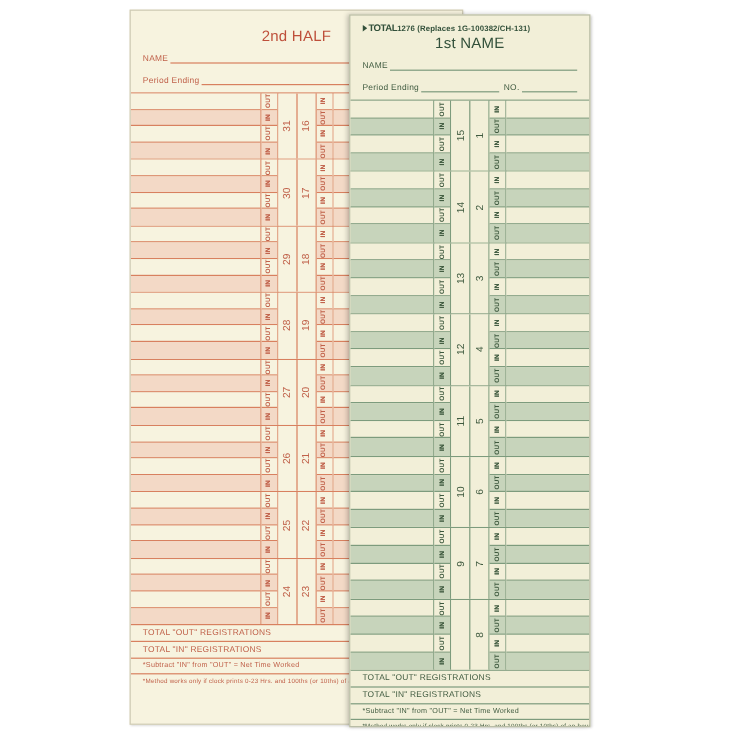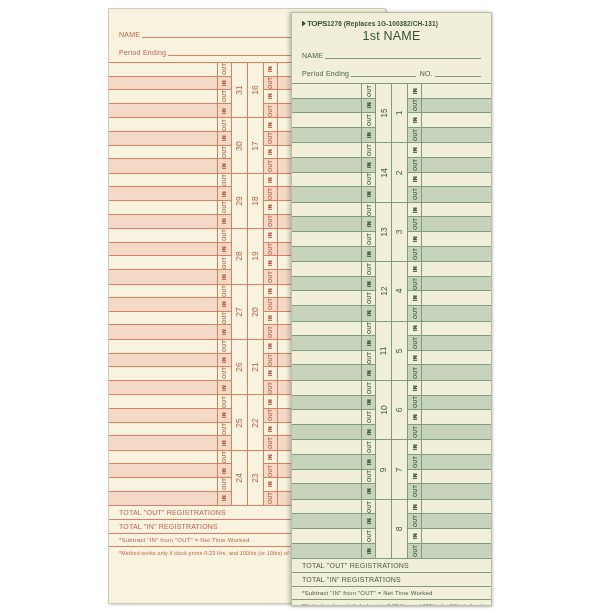--- a/index.html
+++ b/index.html
@@ -124,20 +124,21 @@
   .foot .fine{font-size:5.2px;border-bottom:none;}
 </style>
 </head>
 <body>
 
 <div class="stage">
 
   <div class="card pink" id="card-back">
     <div class="hdr">
       <div class="brandline">&nbsp;</div>
+      <div class="halftitle">2nd HALF</div>
       <div class="fieldrow" style="margin-top:7px;">
         <span class="lbl">NAME</span>
         <span class="ln"></span>
       </div>
       <div class="fieldrow" style="margin-top:9px;margin-bottom:6px;">
         <span class="lbl">Period Ending</span>
         <span class="ln"></span>
         <span class="lbl" style="padding-left:4px;">NO.</span>
         <span class="ln short"></span>
       </div>
@@ -532,21 +533,21 @@
       <div>TOTAL "OUT" REGISTRATIONS</div>
       <div>TOTAL "IN" REGISTRATIONS</div>
       <div class="note">*Subtract "IN" from "OUT" = Net Time Worked</div>
       <div class="fine">*Method works only if clock prints 0-23 Hrs. and 100ths (or 10ths) of an hour.</div>
     </div>
   </div>
 
   <div class="card green" id="card-front">
     <div class="hdr">
       <div class="brandline">
-        <span class="tops">TOPS</span><span>1276 (Replaces 1G-100382/CH-131)</span>
+        <span class="tops">TOTAL</span><span>1276 (Replaces 1G-100382/CH-131)</span>
       </div>
       <div class="halftitle">1st NAME</div>
       <div class="fieldrow" style="margin-top:7px;">
         <span class="lbl">NAME</span>
         <span class="ln"></span>
       </div>
       <div class="fieldrow" style="margin-top:9px;margin-bottom:6px;">
         <span class="lbl">Period Ending</span>
         <span class="ln"></span>
         <span class="lbl" style="padding-left:4px;">NO.</span>

